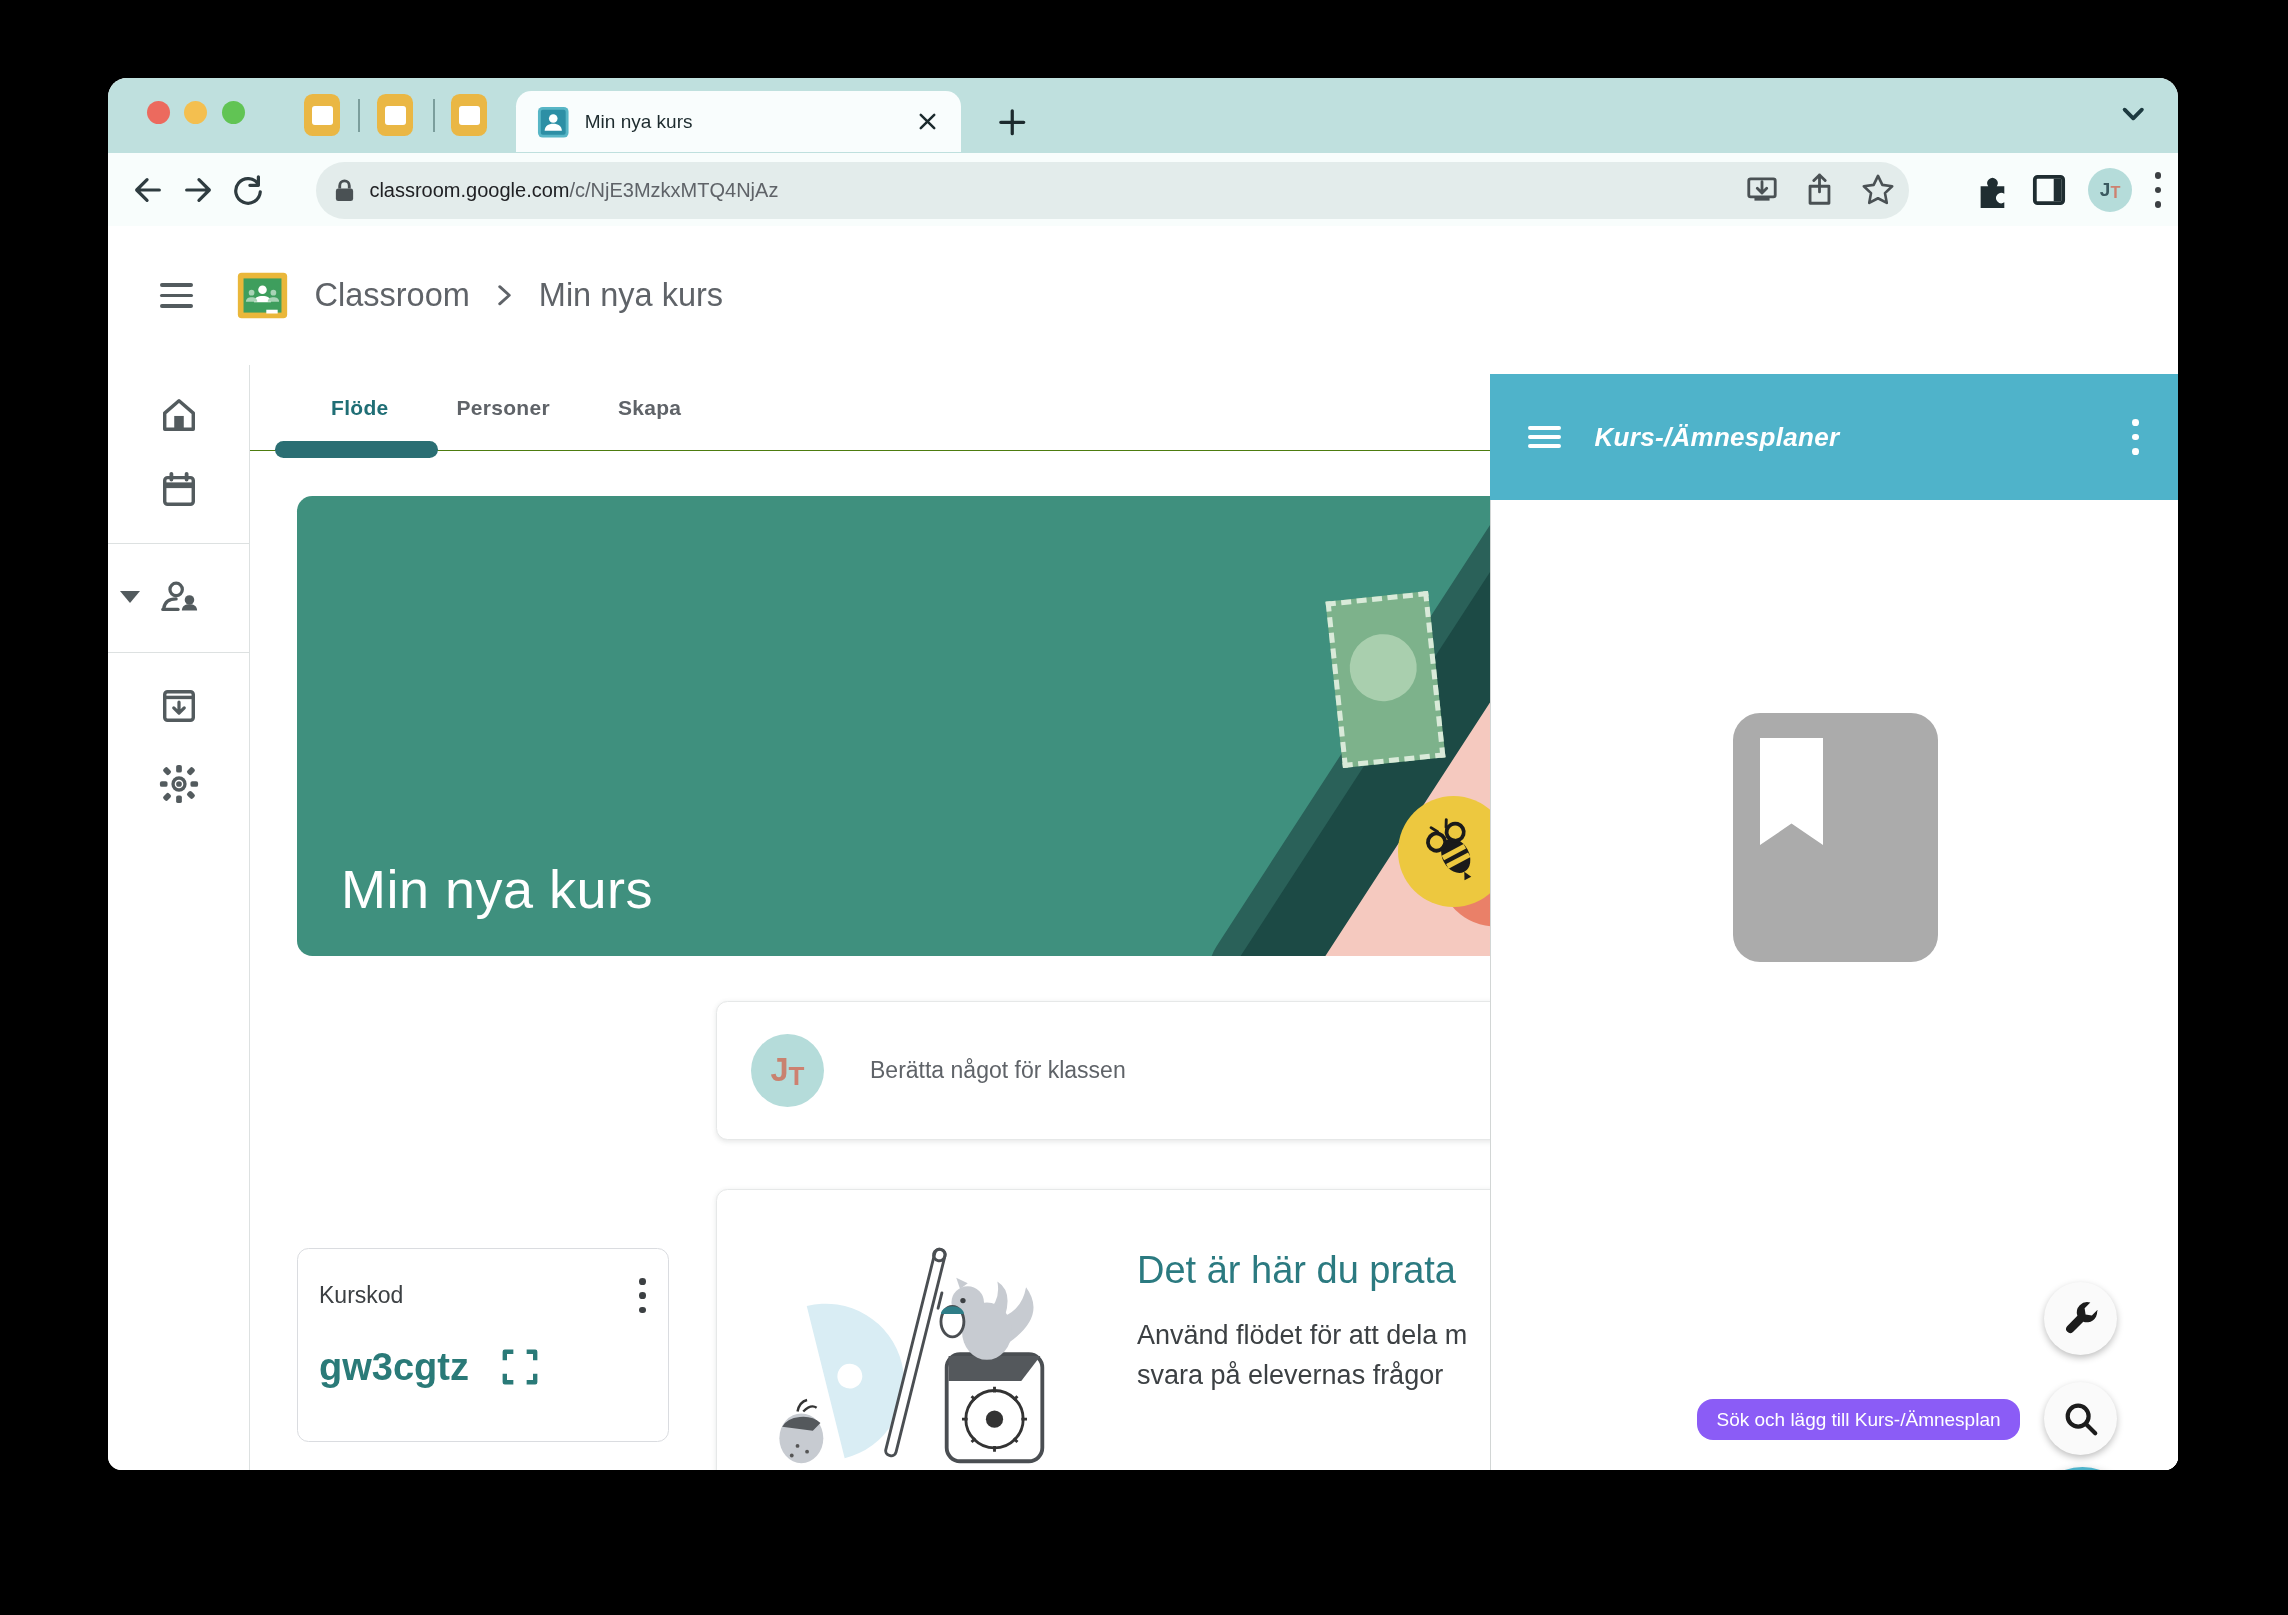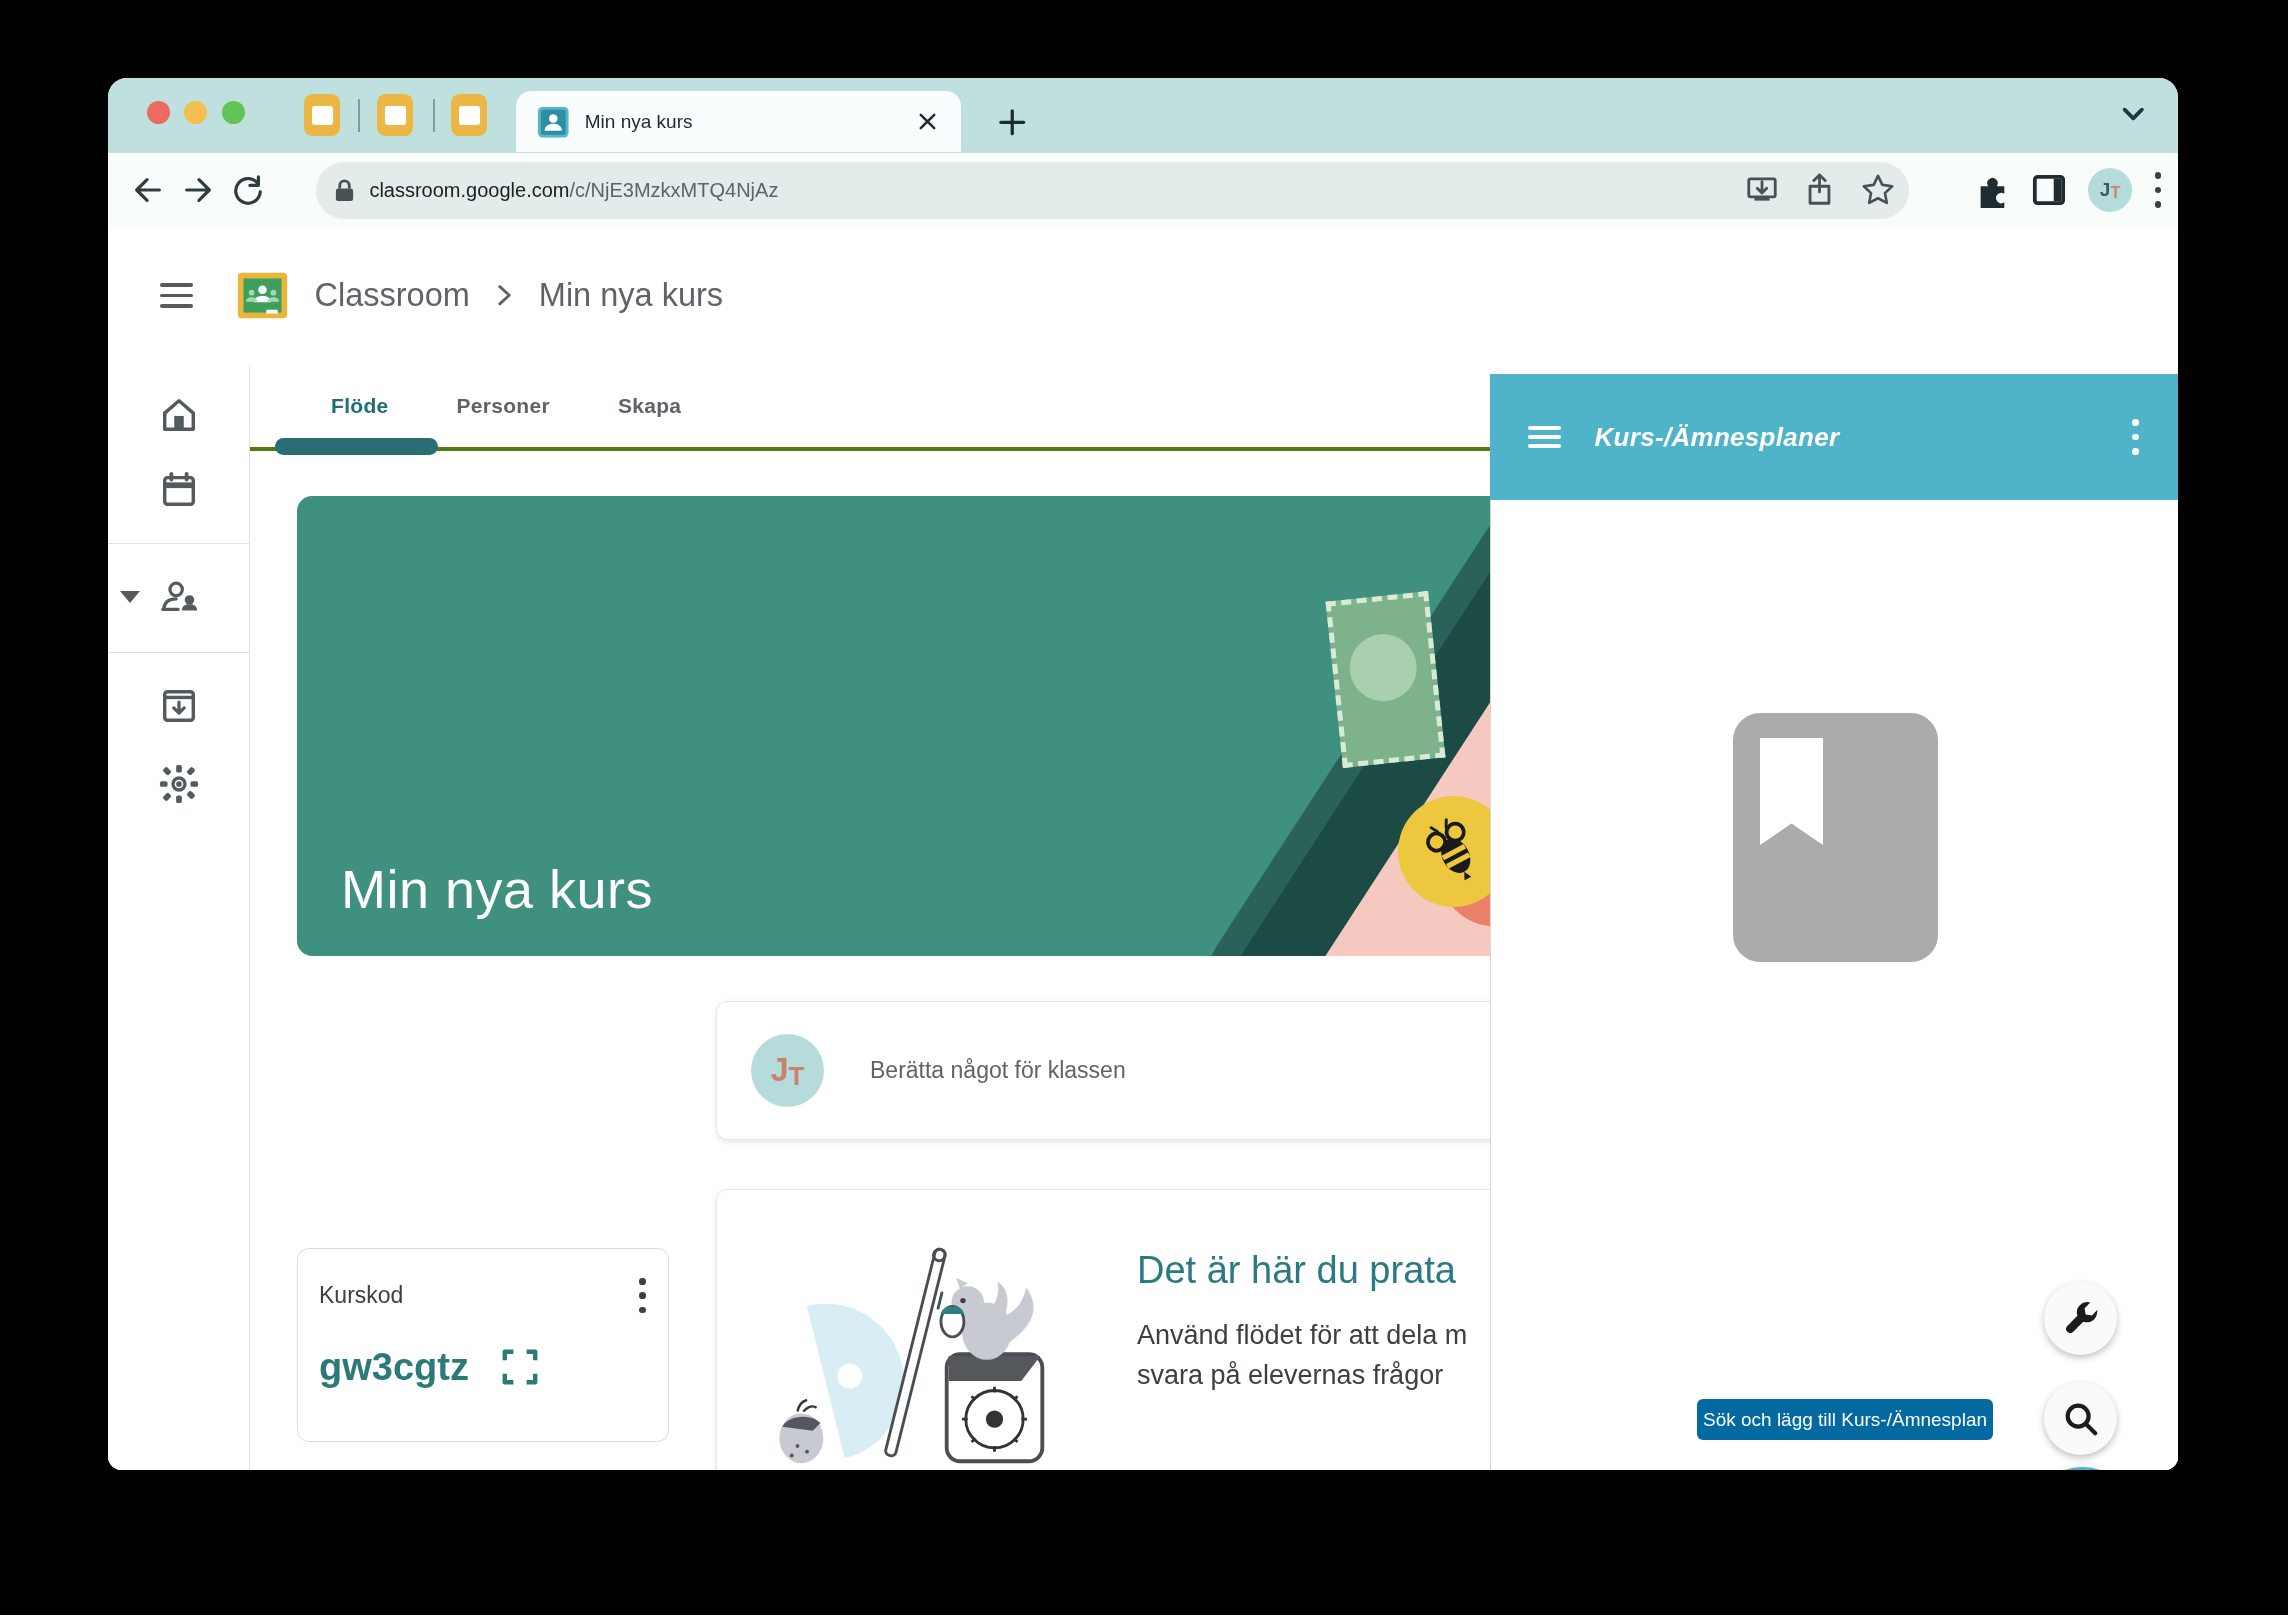--- a/index.html
+++ b/index.html
@@ -43,21 +43,21 @@
   .hamb{width:32.5px;height:25px;display:flex;flex-direction:column;justify-content:space-between;margin-left:52px;}
   .hamb span{display:block;height:3.8px;border-radius:1.9px;background:#535b5e;}
   .crumb{font-size:32.5px;color:#5f6368;white-space:nowrap;text-align:center;}
   .body-row{position:absolute;left:0;top:139px;width:100%;height:1105px;display:flex;}
   .sidebar{width:142px;height:100%;border-right:1px solid #dde1e1;position:relative;flex:0 0 auto;}
   .side-ico{position:absolute;left:48px;width:46px;height:46px;display:flex;align-items:center;justify-content:center;}
   .side-div{position:absolute;left:0;width:142px;height:1px;background:#dde1e1;}
   .drop-tri{position:absolute;left:11.5px;width:0;height:0;border-left:10.5px solid transparent;
     border-right:10.5px solid transparent;border-top:12.4px solid #535b5e;}
   .main{flex:1;position:relative;overflow:hidden;}
-  .tabs-row{position:absolute;left:0;top:0;right:0;height:86px;border-bottom:4px solid #4d7c0f;
+  .tabs-row{position:absolute;left:0;top:0;right:0;height:86px;border-bottom:1px solid #4d7c0f;
     display:flex;align-items:center;padding-left:47px;}
   .ctab{font-size:21px;font-weight:bold;color:#5f6368;padding:0 34px;height:100%;
     display:flex;align-items:center;letter-spacing:0.3px;}
   .ctab.active{color:#1f6e75;}
   .tab-indicator{position:absolute;left:47px;bottom:-7.6px;width:163px;height:17px;
     border-radius:8.6px;background:#2a6e73;}
   .scrollarea{position:absolute;left:0;top:86px;right:0;bottom:0;overflow:hidden;}
   
   .banner{position:absolute;left:47px;top:45px;width:1735px;height:460px;border-radius:15.3px;
     background:#3f907e;overflow:hidden;}
@@ -116,22 +116,22 @@
     clip-path:polygon(0 0,100% 0,100% 100%,50% 80%,0 100%);}
   .panel-msg{position:absolute;left:14.3px;top:523px;width:660px;text-align:center;
     font-size:44px;line-height:58px;color:#b3b3b3;}
   .fab{position:absolute;border-radius:50%;display:flex;align-items:center;justify-content:center;}
   .fab.white{background:#fafafa;box-shadow:0 2.9px 7.6px rgba(0,0,0,.25);width:73px;height:73px;}
   .fab-wrench{left:553px;top:782px;}
   .fab-search{left:553px;top:882px;}
   .fab-plus{left:538px;top:967px;width:107px;height:107px;background:#4cb2ca;
     box-shadow:0 3.8px 9.6px rgba(0,0,0,.3);}
   .plus-glyph{color:#fff;font-size:61px;font-weight:300;line-height:0;margin-top:-5.7px;}
-  .tooltip{position:absolute;left:206px;top:899px;width:296px;height:41px;border-radius:6px;
-    background:#0369a1;color:#fff;font-size:19px;display:flex;align-items:center;justify-content:center;
+  .tooltip{position:absolute;left:206px;top:899px;width:323px;height:41px;border-radius:16px;
+    background:#8b5cf6;color:#fff;font-size:19px;display:flex;align-items:center;justify-content:center;
     white-space:nowrap;}
   .ico{display:block;}
 </style>
 </head>
 <body>
 
 <div class="window">
 
   <div class="tabstrip">
     <div class="traffic t-red"></div>

